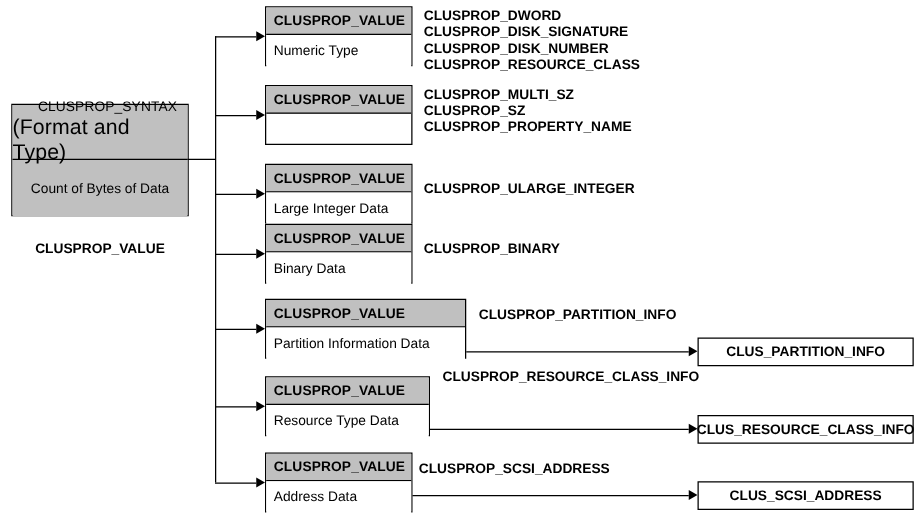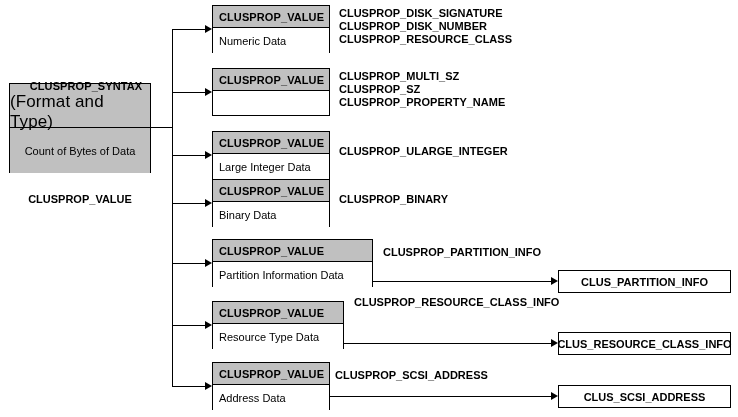--- a/index.html
+++ b/index.html
@@ -53,21 +53,21 @@
   #syntax-box .hdr {
     height: 44px;
     background: #c0c0c0;
     flex-direction: column;
     justify-content: center;
     align-items: center;
     padding-left: 0;
   }
   #syntax-box .hdr .l1 {
     font-size: 11px;
-    font-weight: bold;
+    font-weight: normal;
     margin-left: 12px;
   }
   #syntax-box .hdr .l2 {
     font-size: 17px;
     font-weight: normal;
   }
   #syntax-box .bdy {
     height: 45px;
     background: #c0c0c0;
     justify-content: center;
@@ -162,21 +162,21 @@
   <div class="arrow" style="left:205px; top:25px;"></div>
   <div class="arrow" style="left:205px; top:88px;"></div>
   <div class="arrow" style="left:205px; top:151px;"></div>
   <div class="arrow" style="left:205px; top:199px;"></div>
   <div class="arrow" style="left:205px; top:259px;"></div>
   <div class="arrow" style="left:205px; top:321px;"></div>
   <div class="arrow" style="left:205px; top:382px;"></div>
 
   <div class="box vbox" style="left:212px; top:5px; width:118px;">
     <div class="hdr">CLUSPROP_VALUE</div>
-    <div class="bdy">Numeric Data</div>
+    <div class="bdy">Numeric Type</div>
   </div>
 
   <div class="box vbox" style="left:212px; top:68px; width:118px;">
     <div class="hdr">CLUSPROP_VALUE</div>
   </div>
 
   <div class="box vbox" style="left:212px; top:131px; width:118px;">
     <div class="hdr">CLUSPROP_VALUE</div>
     <div class="bdy">Large Integer Data</div>
   </div>
@@ -195,20 +195,21 @@
     <div class="hdr">CLUSPROP_VALUE</div>
     <div class="bdy">Resource Type Data</div>
   </div>
 
   <div class="box vbox" style="left:212px; top:362px; width:118px;">
     <div class="hdr">CLUSPROP_VALUE</div>
     <div class="bdy">Address Data</div>
   </div>
 
   <div class="consts" style="left:339px; top:7px;">
+    <div>CLUSPROP_DWORD</div>
     <div>CLUSPROP_DISK_SIGNATURE</div>
     <div>CLUSPROP_DISK_NUMBER</div>
     <div>CLUSPROP_RESOURCE_CLASS</div>
   </div>
 
   <div class="consts" style="left:339px; top:70px;">
     <div>CLUSPROP_MULTI_SZ</div>
     <div>CLUSPROP_SZ</div>
     <div>CLUSPROP_PROPERTY_NAME</div>
   </div>

